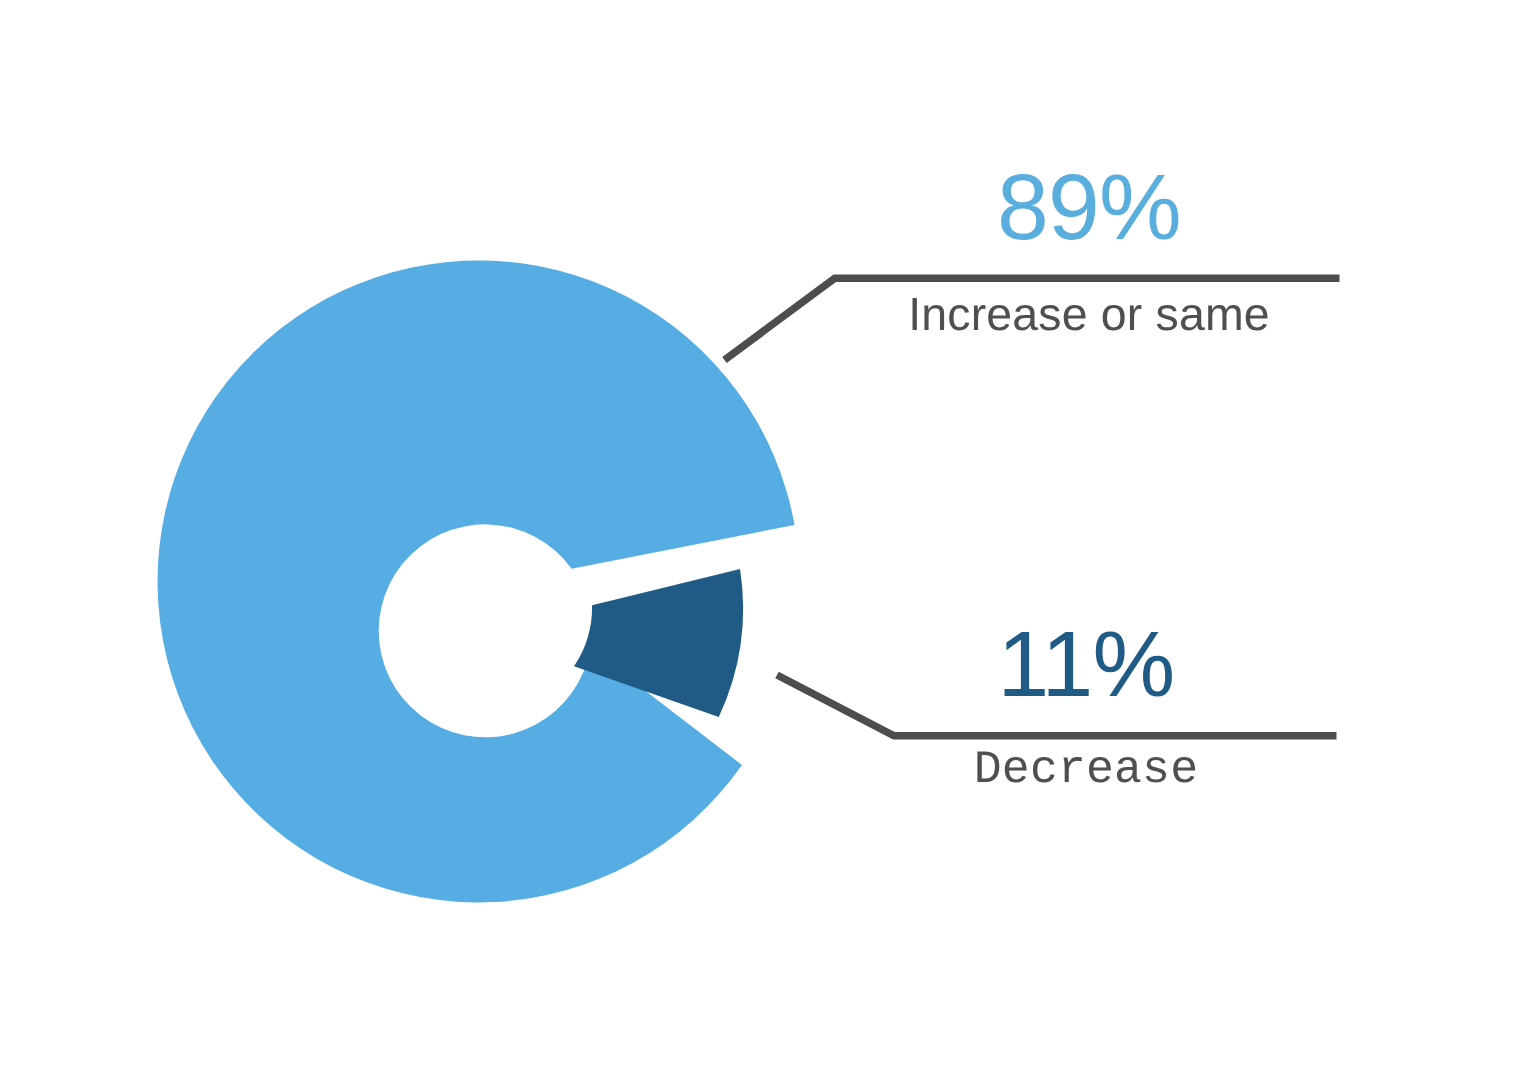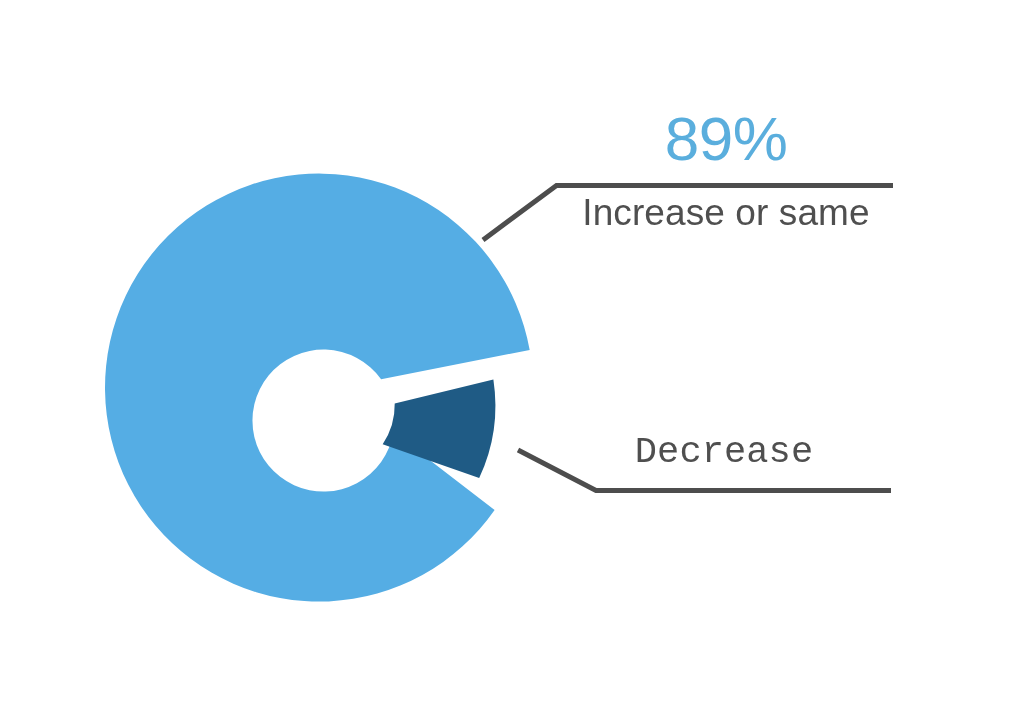--- a/index.html
+++ b/index.html
@@ -43,21 +43,21 @@
 
   .callout-value {
     font-size: 62px;
     font-weight: 400;
     letter-spacing: -0.5px;
     line-height: 1;
     white-space: nowrap;
   }
 
   .callout-name {
-    font-size: 37px;
+    font-size: 31px;
     font-weight: 400;
     color: #4f4f4f;
     line-height: 1;
     white-space: nowrap;
     letter-spacing: 0.1px;
   }
 
   #callout-increase {
     left: 558px;
     top: 108px;
@@ -106,16 +106,17 @@
 
     <path fill="none" stroke="#4d4d4d" stroke-width="5" stroke-linecap="butt" stroke-linejoin="miter" d="M 518 450 L 596 490.5 L 891 490.5"></path>
   </svg>
 
   <div class="callout" id="callout-increase">
     <div class="callout-value" style="color:#5aaedd">89%</div>
     <div class="callout-name">Increase or same</div>
   </div>
 
   <div class="callout" id="callout-decrease">
+    <div class="callout-value" style="color:#1f5b85">11%</div>
     <div class="callout-name">Decrease</div>
   </div>
 
 </div>
 
 </body></html>

